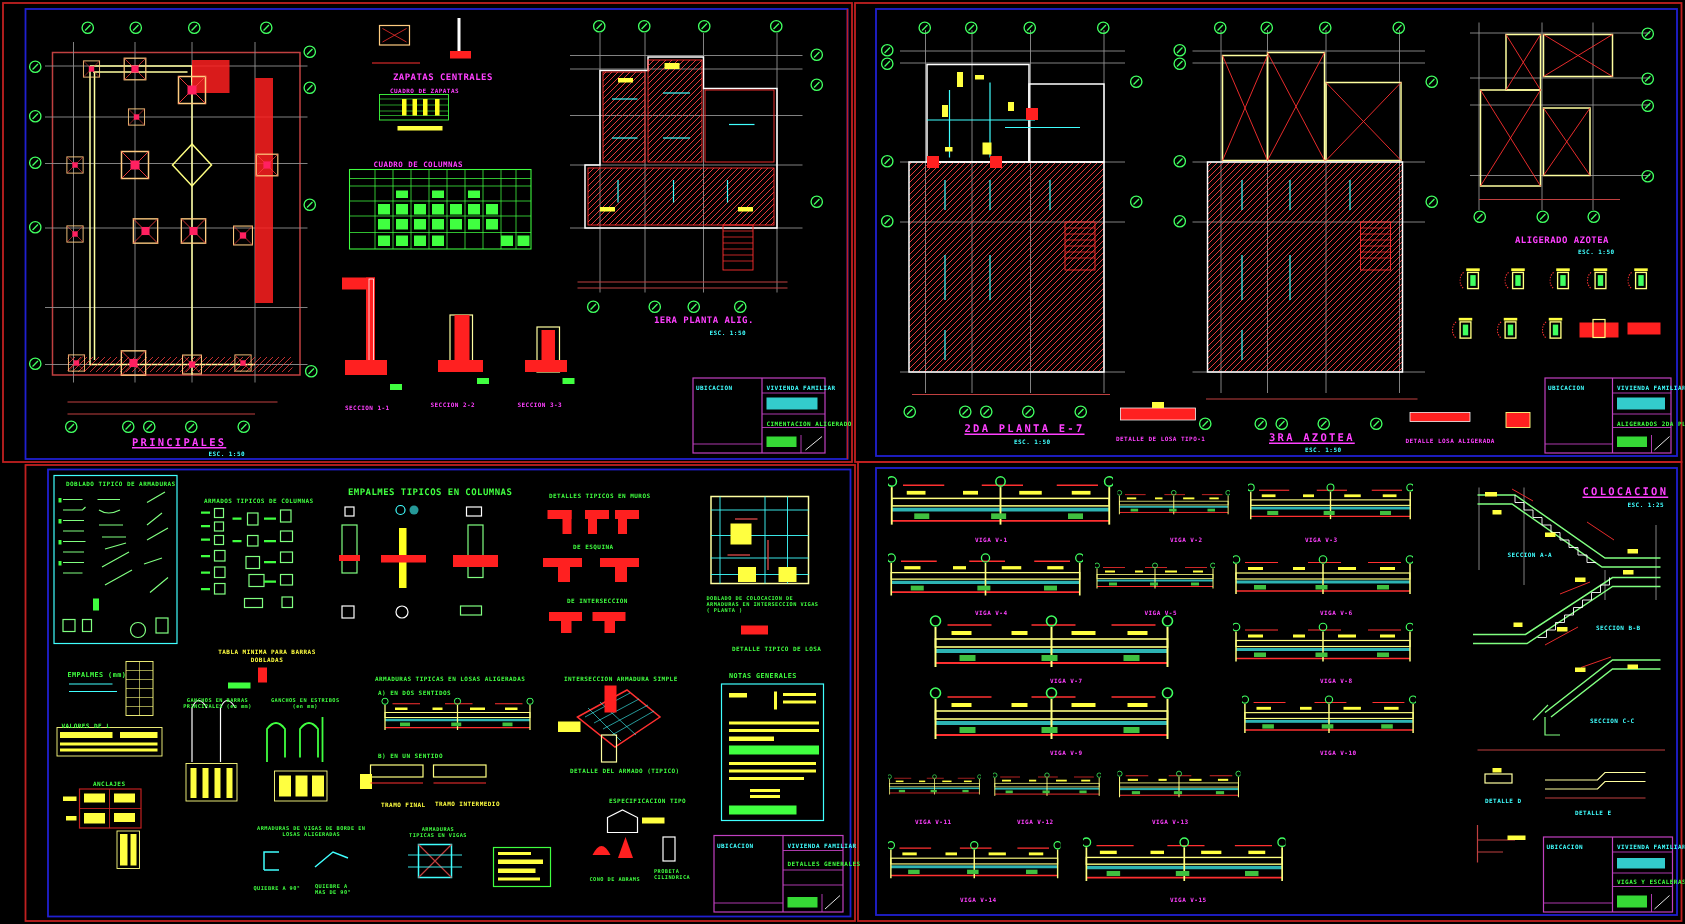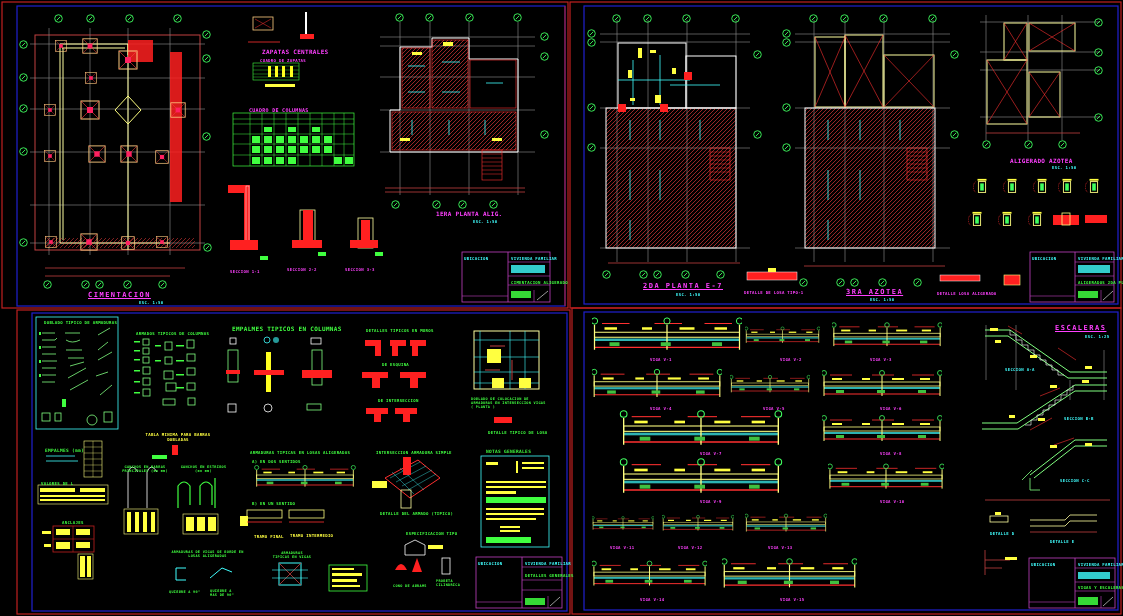--- a/index.html
+++ b/index.html
@@ -820,21 +820,21 @@
       <line x1="1075" y1="591" x2="1115" y2="591" stroke="#c040c0" stroke-width="0.6"></line>
       <line x1="1029" y1="602" x2="1075" y2="602" stroke="#c040c0" stroke-width="0.6"></line>
       <line x1="1101" y1="596" x2="1101" y2="608" stroke="#c040c0" stroke-width="0.6"></line>
       <rect x="1078" y="572" width="32" height="7" fill="#40ffff" opacity="0.8"></rect>
       <rect x="1078" y="597" width="20" height="8" fill="#40ff40" opacity="0.85"></rect>
       <path d="M1103 606 L1113 597" stroke="#ffffff" stroke-width="0.6"></path>
     </g>
   </g>
 </svg>
 
-<div class="lbl mag title-big" style="left:88px;top:292px;">CIMENTACION</div>
+<div class="lbl mag title-big" style="left:88px;top:292px;">PRINCIPALES</div>
 <div class="lbl cyn" style="left:139px;top:299px;font-size:4px;">ESC. 1:50</div>
 <div class="lbl mag" style="left:262px;top:48px;">ZAPATAS CENTRALES</div>
 <div class="lbl mag" style="left:260px;top:57px;font-size:4px;">CUADRO DE ZAPATAS</div>
 <div class="lbl mag" style="left:249px;top:107px;font-size:5px;">CUADRO DE COLUMNAS</div>
 <div class="lbl mag" style="left:230px;top:268px;font-size:4px;">SECCION 1-1</div>
 <div class="lbl mag" style="left:287px;top:266px;font-size:4px;">SECCION 2-2</div>
 <div class="lbl mag" style="left:345px;top:266px;font-size:4px;">SECCION 3-3</div>
 <div class="lbl mag" style="left:436px;top:210px;">1ERA PLANTA ALIG.</div>
 <div class="lbl cyn" style="left:473px;top:218px;font-size:4px;">ESC. 1:50</div>
 <div class="lbl cyn" style="left:464px;top:255px;font-size:4px;">UBICACION</div>
@@ -879,21 +879,21 @@
 <div class="lbl grn" style="left:436px;top:579px;font-size:3.5px;width:30px;white-space:normal;line-height:4px;">PROBETA CILINDRICA</div>
 <div class="lbl grn" style="left:170px;top:550px;font-size:3.5px;width:75px;white-space:normal;line-height:4px;text-align:center;">ARMADURAS DE VIGAS DE BORDE EN LOSAS ALIGERADAS</div>
 <div class="lbl grn" style="left:169px;top:589px;font-size:3.5px;">QUIEBRE A 90°</div>
 <div class="lbl grn" style="left:210px;top:589px;font-size:3.5px;width:30px;white-space:normal;line-height:4px;">QUIEBRE A MAS DE 90°</div>
 <div class="lbl grn" style="left:272px;top:551px;font-size:3.5px;width:40px;white-space:normal;line-height:4px;text-align:center;">ARMADURAS TIPICAS EN VIGAS</div>
 <div class="lbl grn" style="left:486px;top:448px;font-size:4.5px;">NOTAS GENERALES</div>
 <div class="lbl cyn" style="left:478px;top:560px;font-size:4px;">UBICACION</div>
 <div class="lbl cyn" style="left:525px;top:560px;font-size:4px;">VIVIENDA FAMILIAR</div>
 <div class="lbl grn" style="left:525px;top:572px;font-size:4px;">DETALLES GENERALES</div>
 
-<div class="lbl mag title-big" style="left:1055px;top:325px;">ESCALERAS</div>
+<div class="lbl mag title-big" style="left:1055px;top:325px;">COLOCACION</div>
 <div class="lbl cyn" style="left:1085px;top:333px;font-size:4px;">ESC. 1:25</div>
 <div class="lbl cyn" style="left:1005px;top:366px;font-size:4px;">SECCION A-A</div>
 <div class="lbl cyn" style="left:1064px;top:415px;font-size:4px;">SECCION B-B</div>
 <div class="lbl cyn" style="left:1060px;top:477px;font-size:4px;">SECCION C-C</div>
 <div class="lbl cyn" style="left:990px;top:530px;font-size:4px;">DETALLE D</div>
 <div class="lbl cyn" style="left:1050px;top:538px;font-size:4px;">DETALLE E</div>
 <div class="lbl mag" style="left:650px;top:356px;font-size:4px;">VIGA V-1</div>
 <div class="lbl mag" style="left:780px;top:356px;font-size:4px;">VIGA V-2</div>
 <div class="lbl mag" style="left:870px;top:356px;font-size:4px;">VIGA V-3</div>
 <div class="lbl mag" style="left:650px;top:405px;font-size:4px;">VIGA V-4</div>

